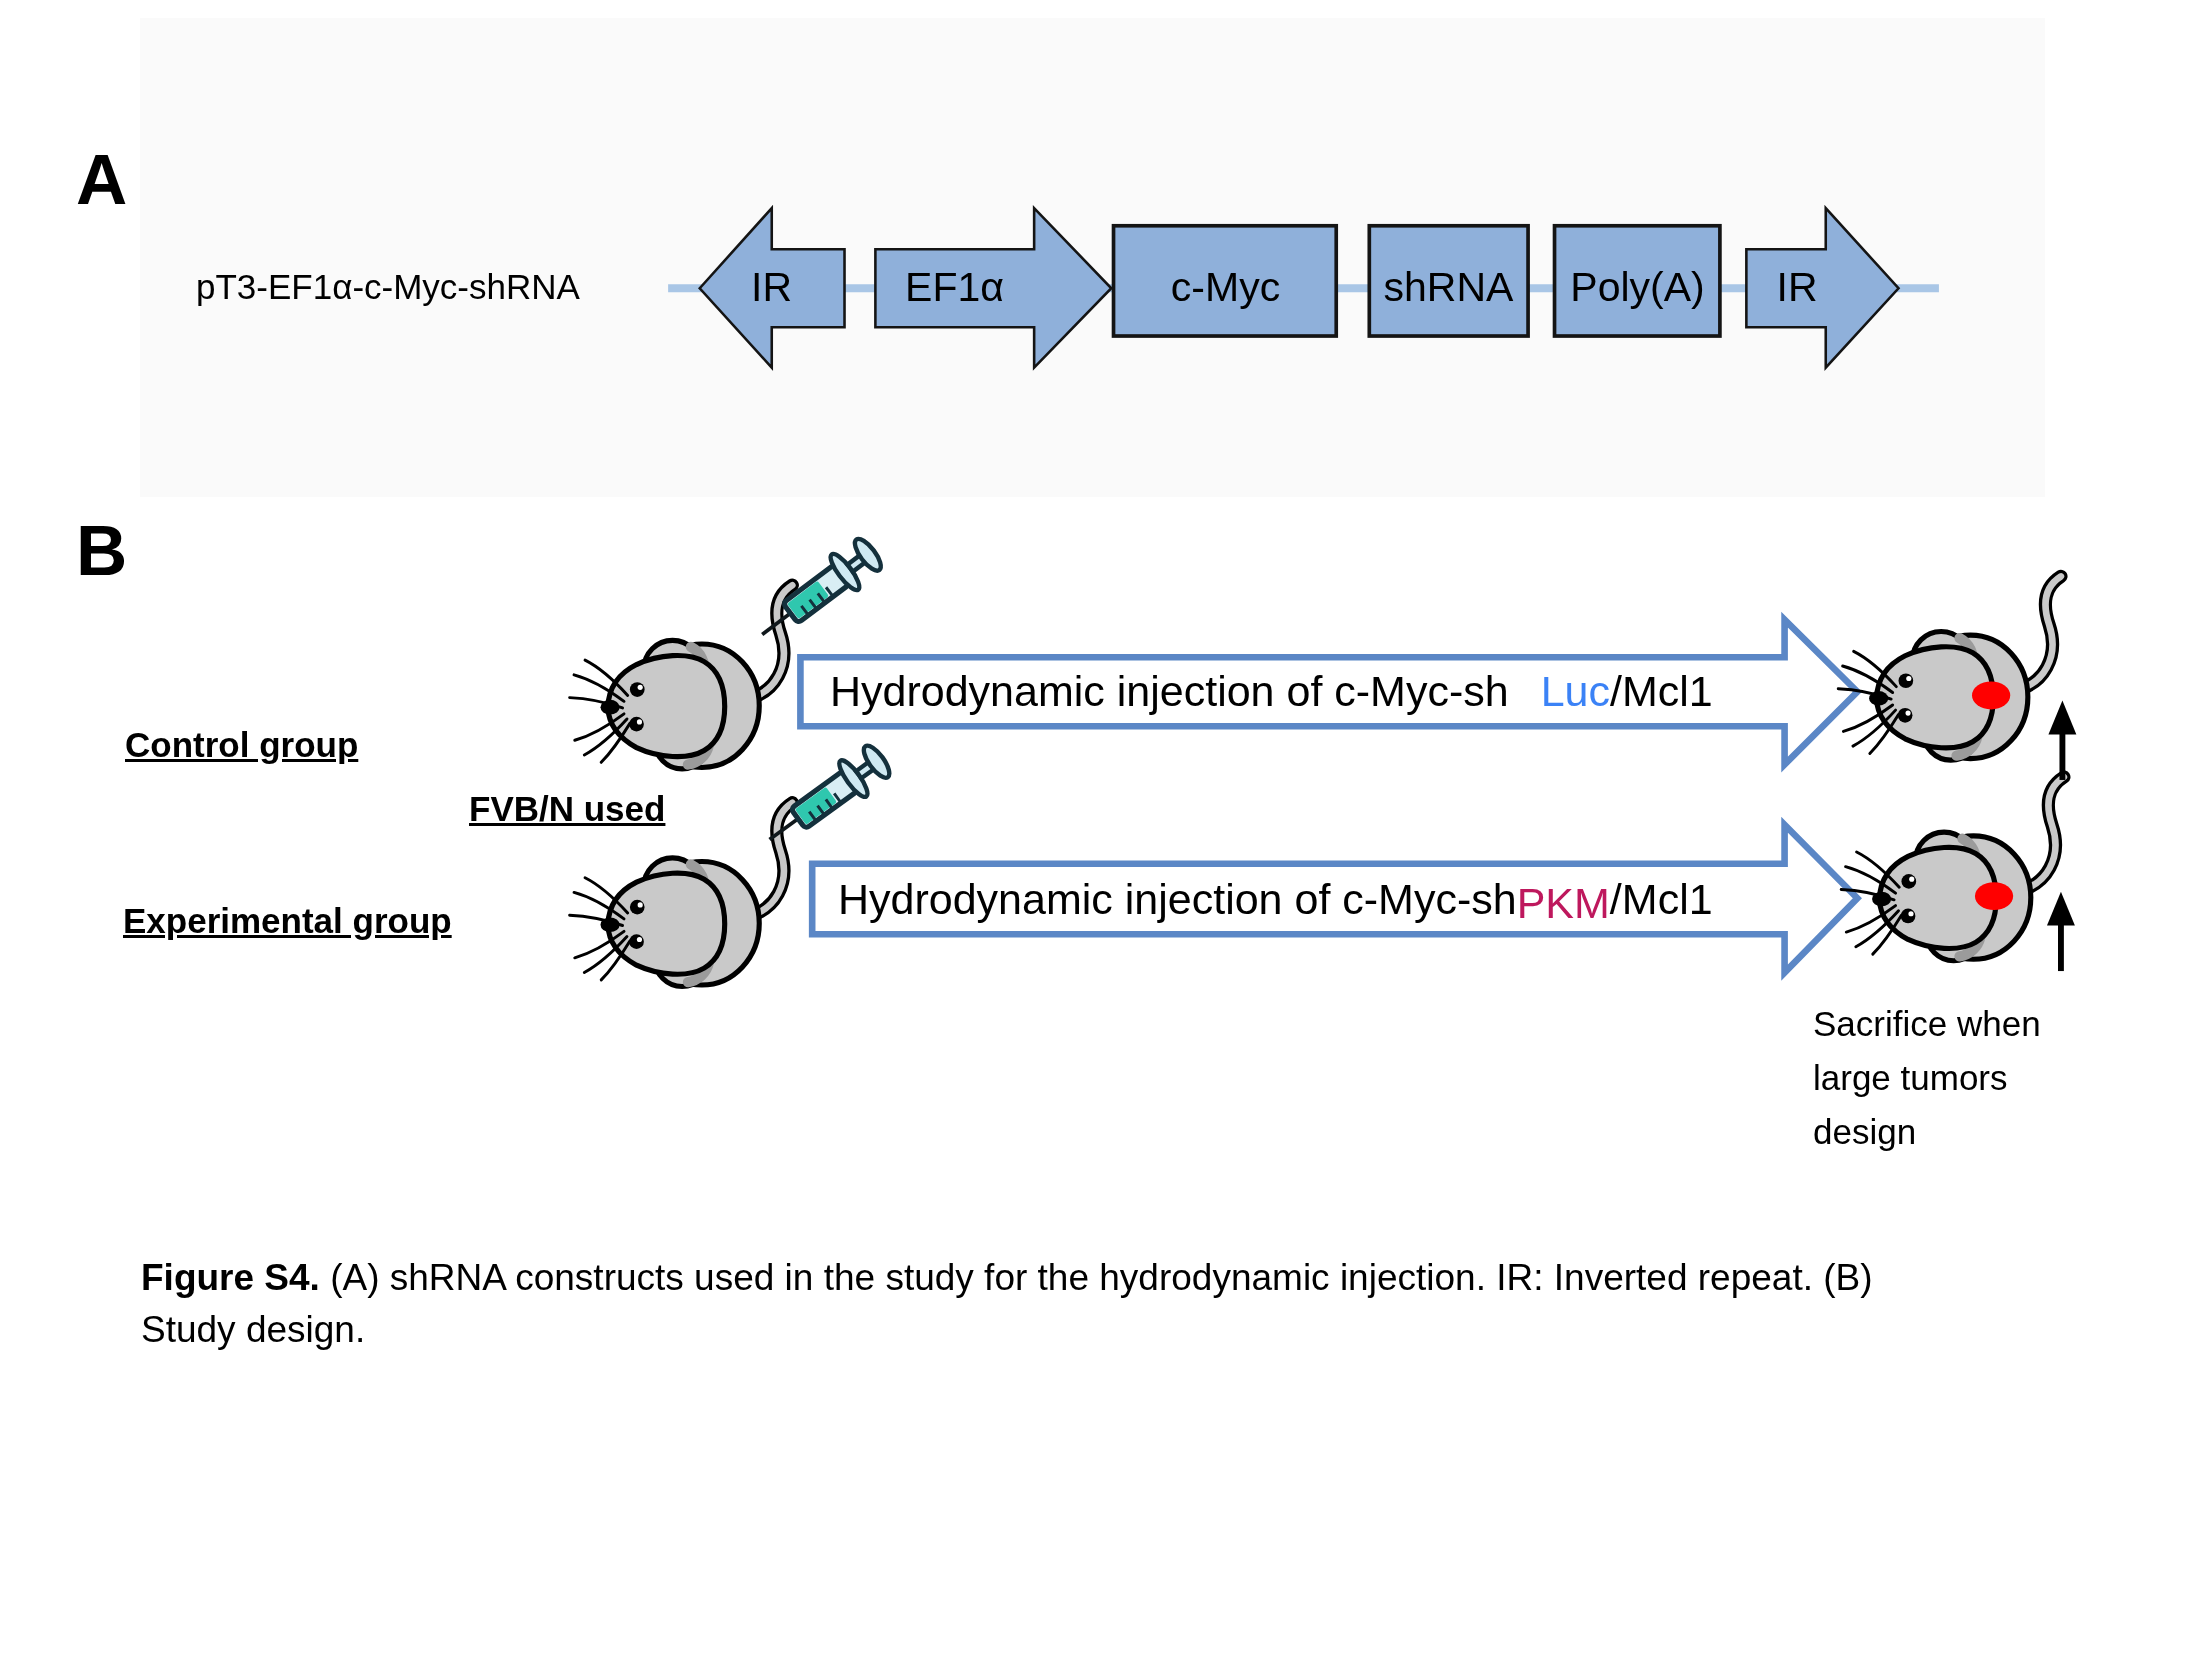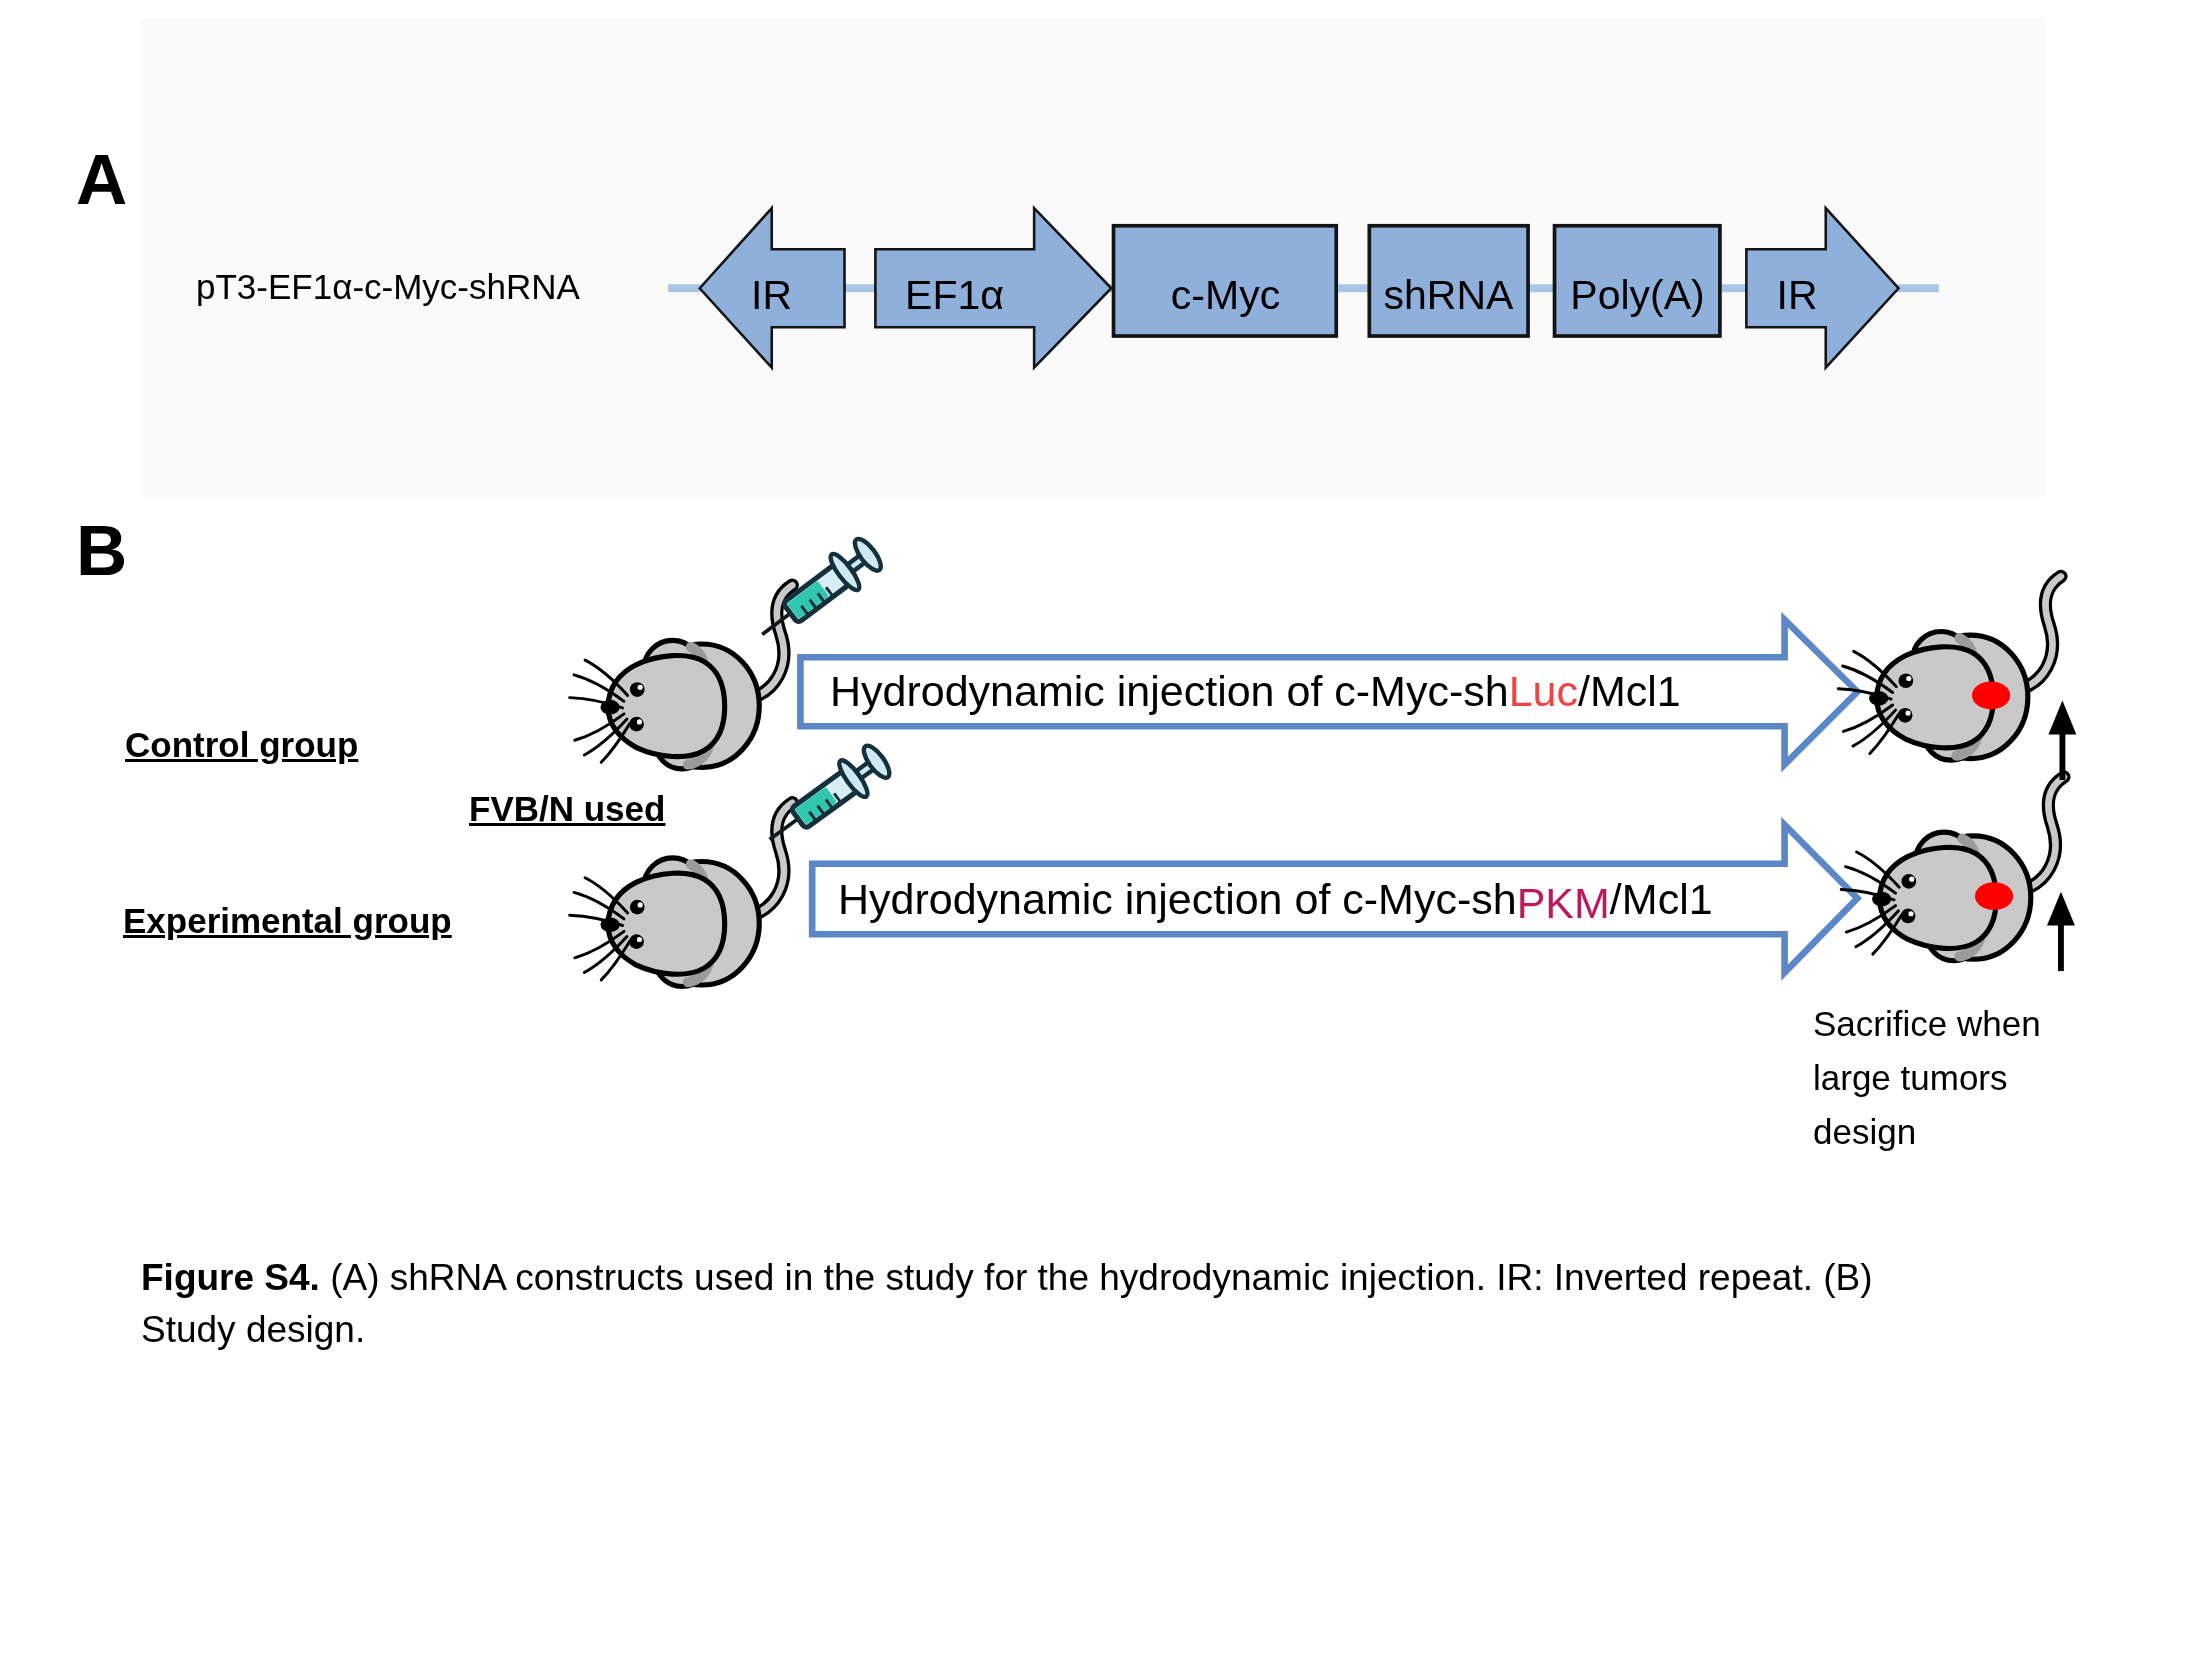--- a/index.html
+++ b/index.html
@@ -8,21 +8,21 @@
     background:#ffffff; font-family:"Liberation Sans", sans-serif; color:#000;
   }
   .abs{position:absolute;}
   
   #panelA-bg{left:140px; top:18.4px; width:1905px; height:479px;}
   .panel-letter{font-size:71px; font-weight:bold; line-height:71px;}
   #lblA{left:76px; top:144px;}
   #lblB{left:76px; top:515px;}
   #construct-name{left:196px; top:266px; font-size:35px; line-height:41px;}
   .gfx{left:0; top:0; width:2205px; height:1654px;}
-  .elabel{top:267px; font-size:41px; line-height:41px; text-align:center; white-space:nowrap;margin-top:8px;}
+  .elabel{top:267px; font-size:41px; line-height:41px; text-align:center; white-space:nowrap;}
   #e0{left:698px;  width:147px;}
   #e1{left:875px; width:159px;}
   #e2{left:1114px; width:223px;}
   #e3{left:1369px; width:159px;}
   #e4{left:1555px; width:165px;}
   #e5{left:1731px; width:132px;}
   
   .group-label{font-size:35px; font-weight:bold; line-height:41px; white-space:nowrap;text-decoration:underline;}
   #lbl-control{left:125px; top:724px;}
   #lbl-strain{left:469px; top:788px;}
@@ -155,21 +155,21 @@
   <div id="e3" class="abs elabel">shRNA</div>
   <div id="e4" class="abs elabel">Poly(A)</div>
   <div id="e5" class="abs elabel">IR</div>
 
   <div id="lbl-control" class="abs group-label">Control group</div>
   <div id="lbl-strain" class="abs group-label">FVB/N used</div>
   <div id="lbl-exp" class="abs group-label">Experimental group</div>
 
   <div id="arrow-text-1" class="abs arrow-text">
     <span>Hydrodynamic injection of c-Myc-sh</span>
-      <span style="color: #ef4444;">Luc</span>
+      <span style="color: #3b82f6; margin-left: 32px;">Luc</span>
       <span>/Mcl1</span>
   </div>
   <div id="arrow-text-2" class="abs arrow-text">
     <span>Hydrodynamic injection of c-Myc-sh</span>
       <span style="color: #be185d; margin-top: 8px;">PKM</span>
       <span>/Mcl1</span>
   </div>
 
   <div id="sacrifice-note" class="abs">
     <div>Sacrifice when</div>

